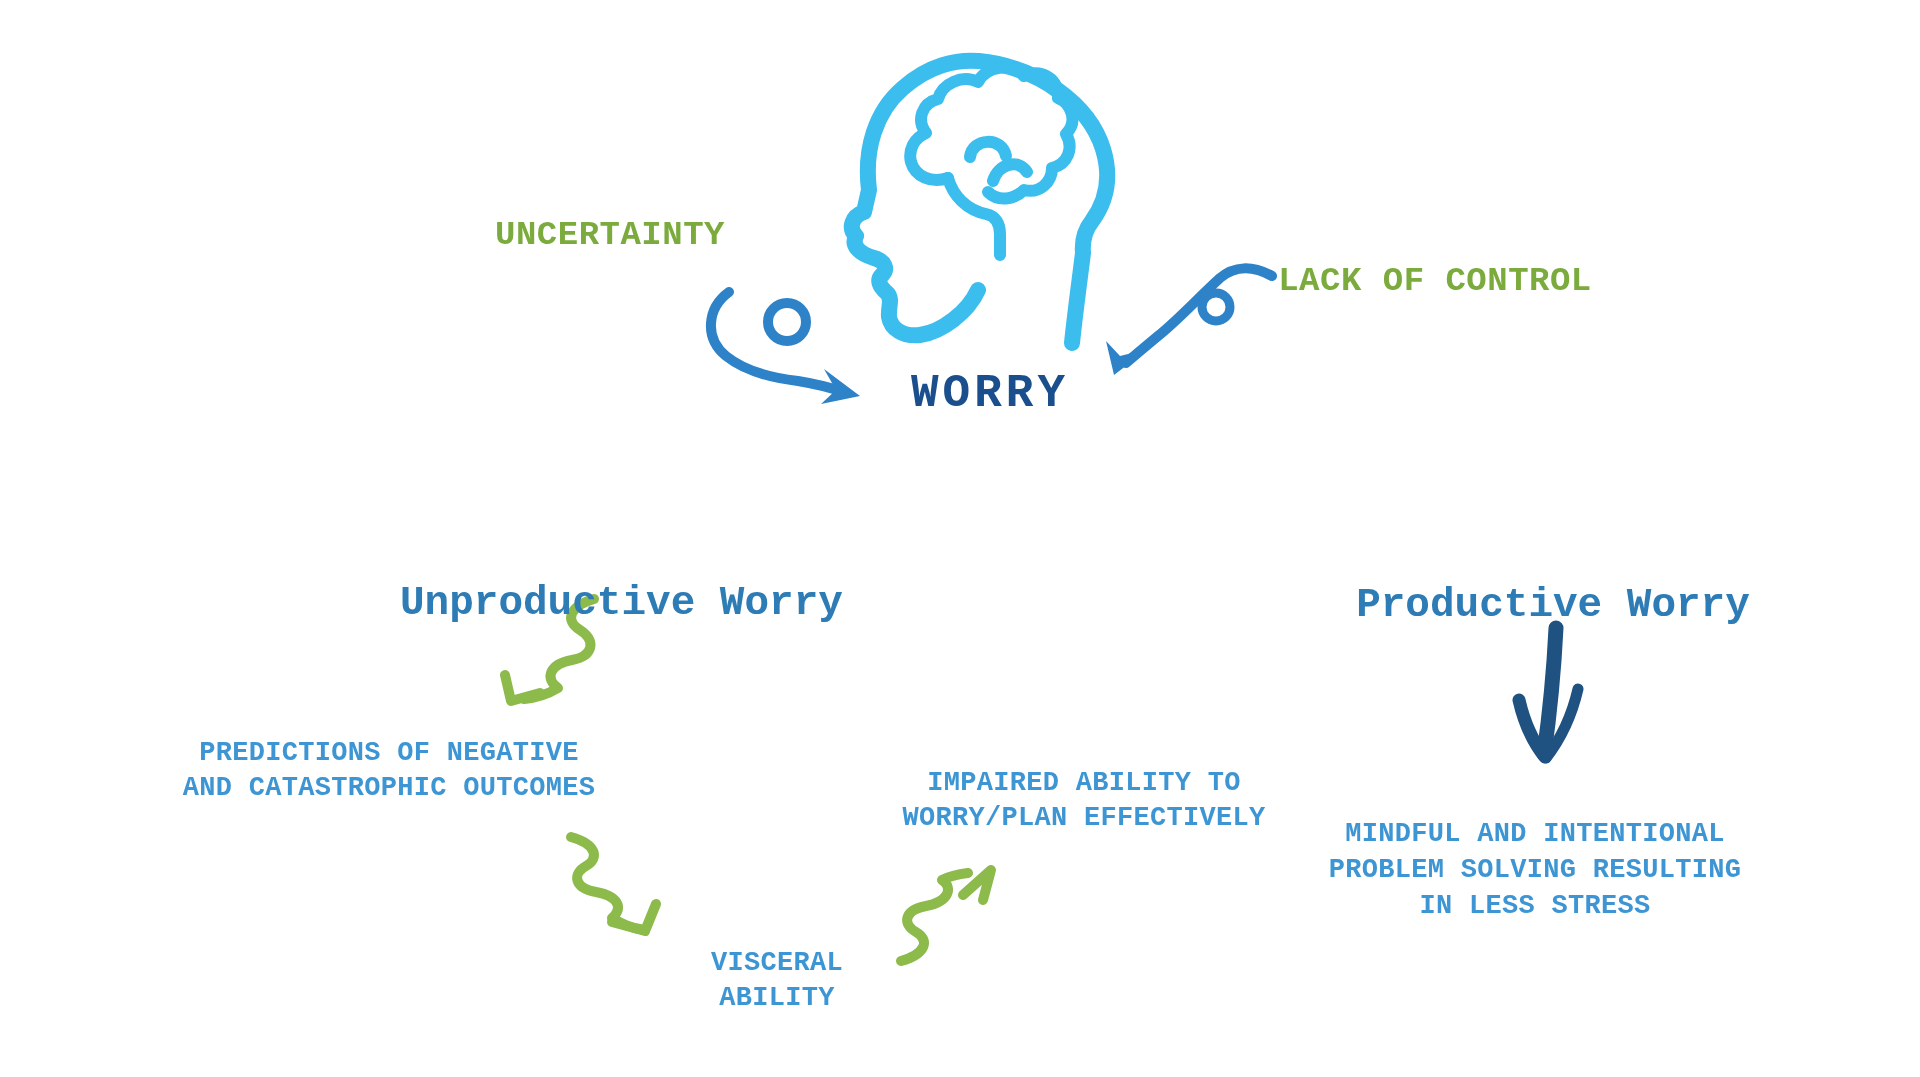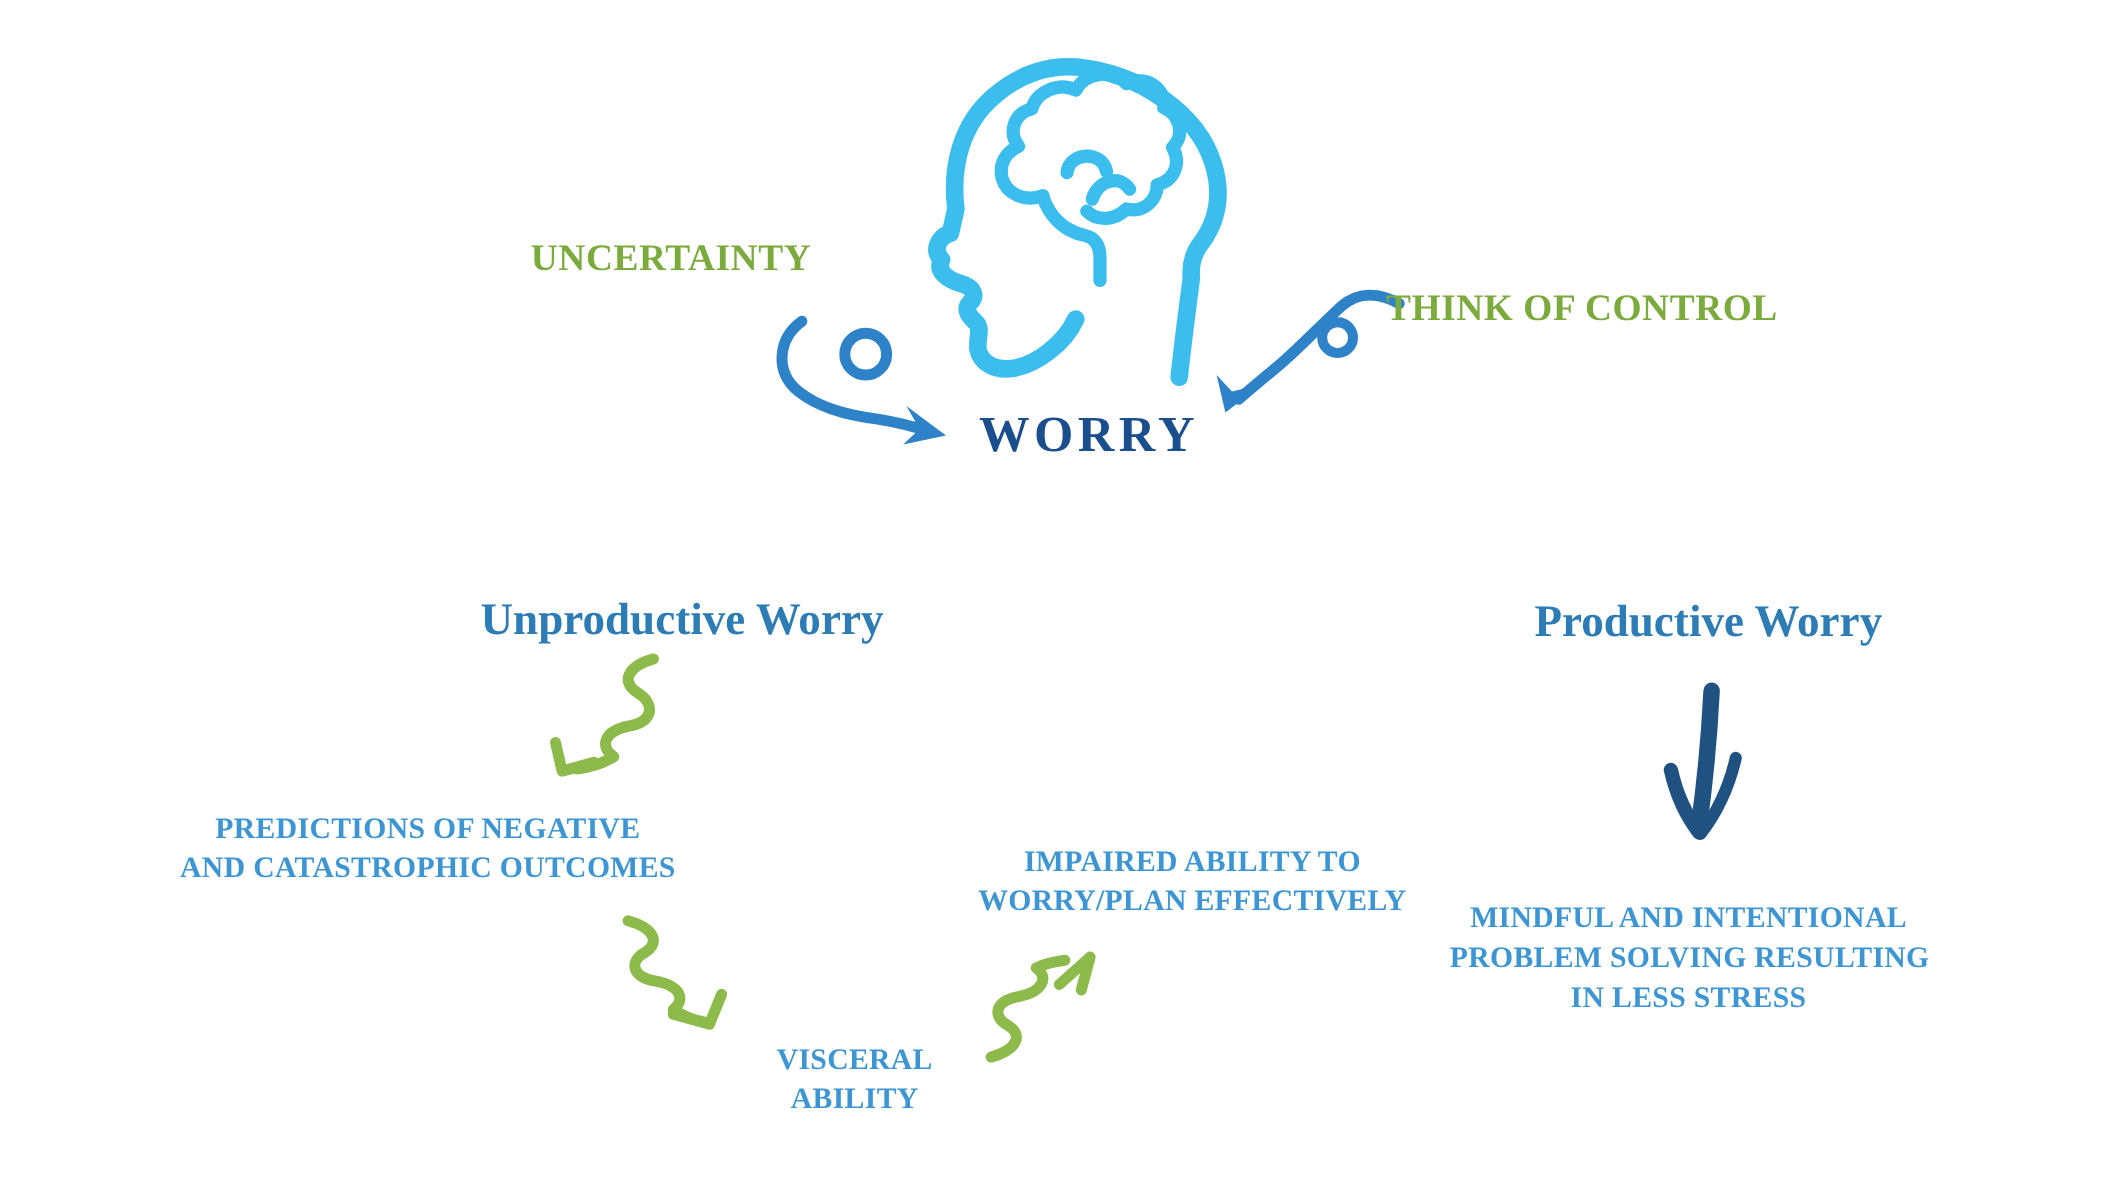--- a/index.html
+++ b/index.html
@@ -1,25 +1,25 @@
 <!DOCTYPE html>
 <html><head>
 <meta charset="utf-8">
 <style>
   html,body{margin:0;padding:0;background:#ffffff;}
   .canvas{
     position:relative;width:1920px;height:1010px;background:#ffffff;overflow:hidden;
-    font-family:Liberation Serif, serif;
+    font-family:Liberation Mono, monospace;
     border-radius:27px;
   }
   .layer{position:absolute;left:0;top:0;width:1920px;height:1077px;}
   .txt{position:absolute;text-align:center;white-space:nowrap;}
   .green-label{color:#7bab3d;font-size:34px;font-weight:700;letter-spacing:.5px;}
   .worry{color:#1b4e8c;font-size:46px;font-weight:700;letter-spacing:4px;}
-  .heading{color:#2d7cb5;font-size:41px;font-weight:700;}
+  .heading{color:#2d7cb5;font-size:41px;font-weight:700;margin-top:42px;}
   .blue-label{color:#3d96d3;font-size:27px;font-weight:700;line-height:35px;letter-spacing:.3px;}
   .process{color:#1f5794;font-size:31px;font-weight:400;line-height:36px;}
 </style>
 </head>
 <body>
 
 <div class="canvas">
 
   <svg class="layer" viewBox="0 0 1920 1077">
 
@@ -91,21 +91,21 @@
 
     <g fill="none" stroke="#1f5181" stroke-linecap="round">
       <path stroke-width="15" d="M 1556 628 C 1554 668, 1550 712, 1544 754"></path>
       <path stroke-width="13" d="M 1519 700 C 1524 722, 1533 742, 1545 757"></path>
       <path stroke-width="11" d="M 1578 689 C 1572 715, 1560 740, 1546 758"></path>
     </g>
   </svg>
 
   <div class="txt green-label" style="left:430px;top:216px;width:360px;">UNCERTAINTY</div>
 
-  <div class="txt green-label" style="left:1260px;top:262px;width:350px;">THINK OF CONTROL</div>
+  <div class="txt green-label" style="left:1260px;top:262px;width:350px;">LACK OF CONTROL</div>
 
   <div class="txt worry" style="left:810px;top:368px;width:360px;">WORRY</div>
 
   <div class="txt heading" style="left:400px;top:538px;width:440px;">Unproductive Worry</div>
 
   <div class="txt blue-label" style="left:139px;top:736px;width:500px;">
     <div>PREDICTIONS OF NEGATIVE</div>
     <div>AND CATASTROPHIC OUTCOMES</div>
   </div>
 

